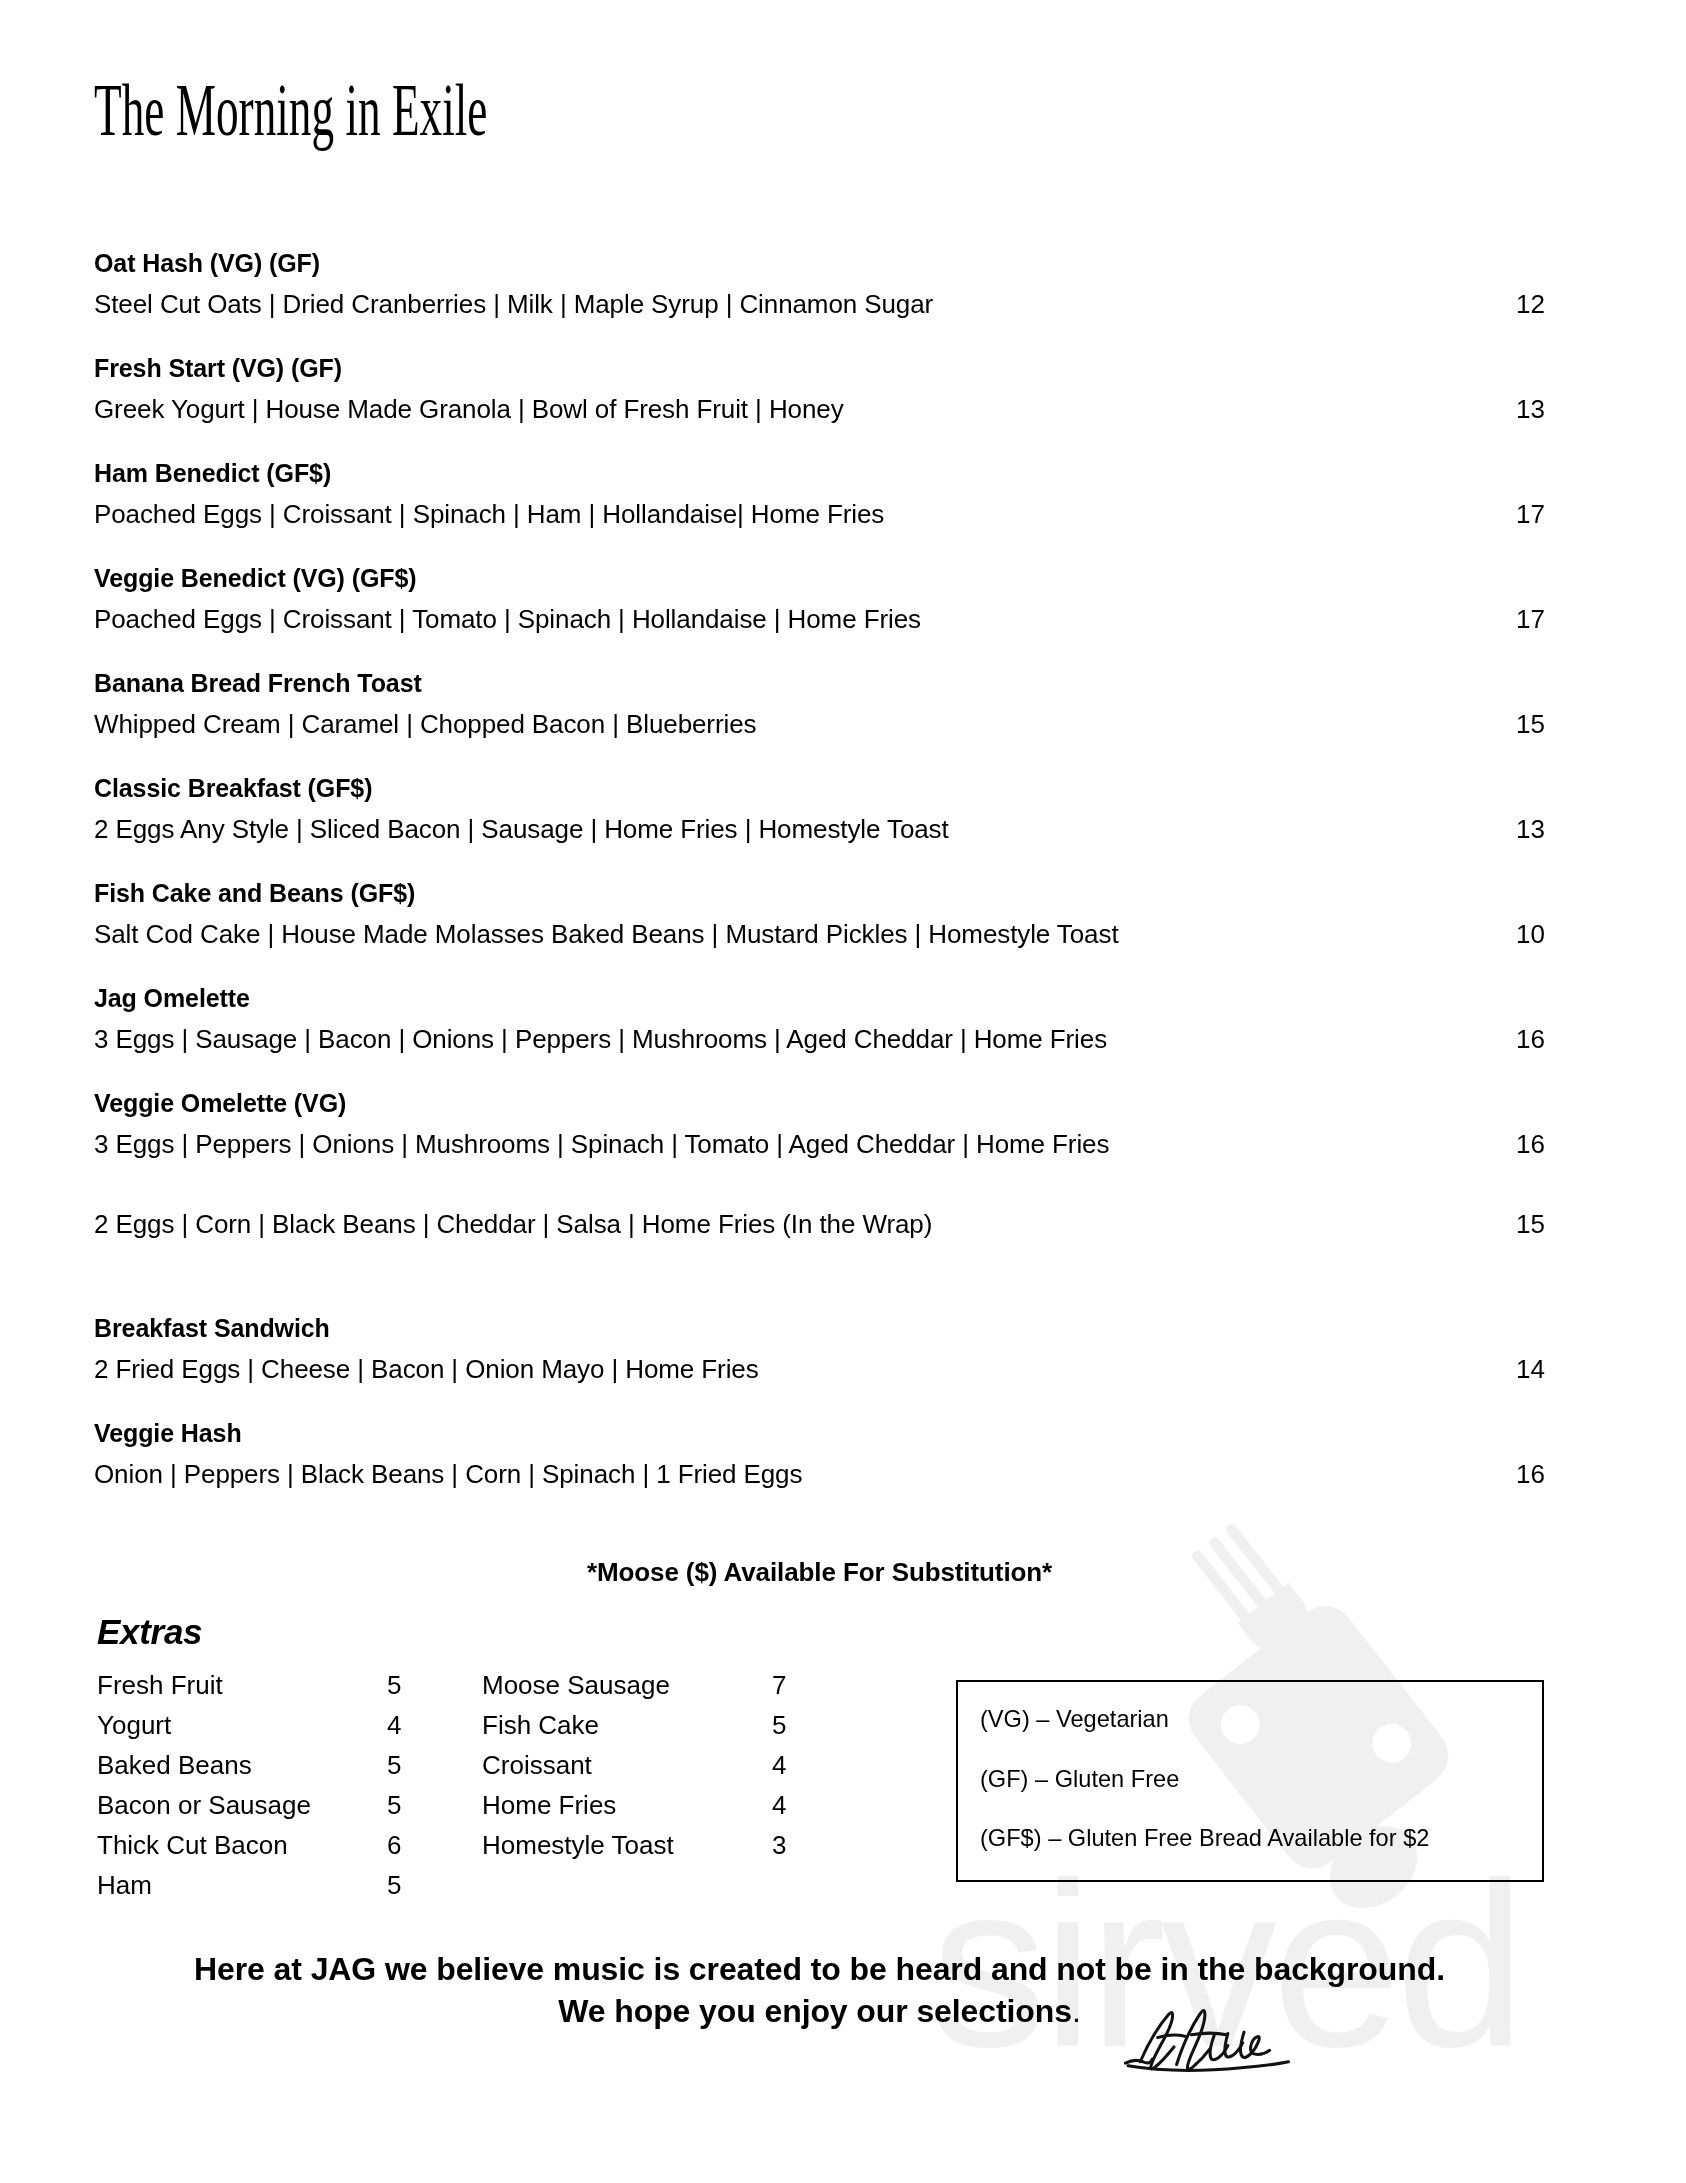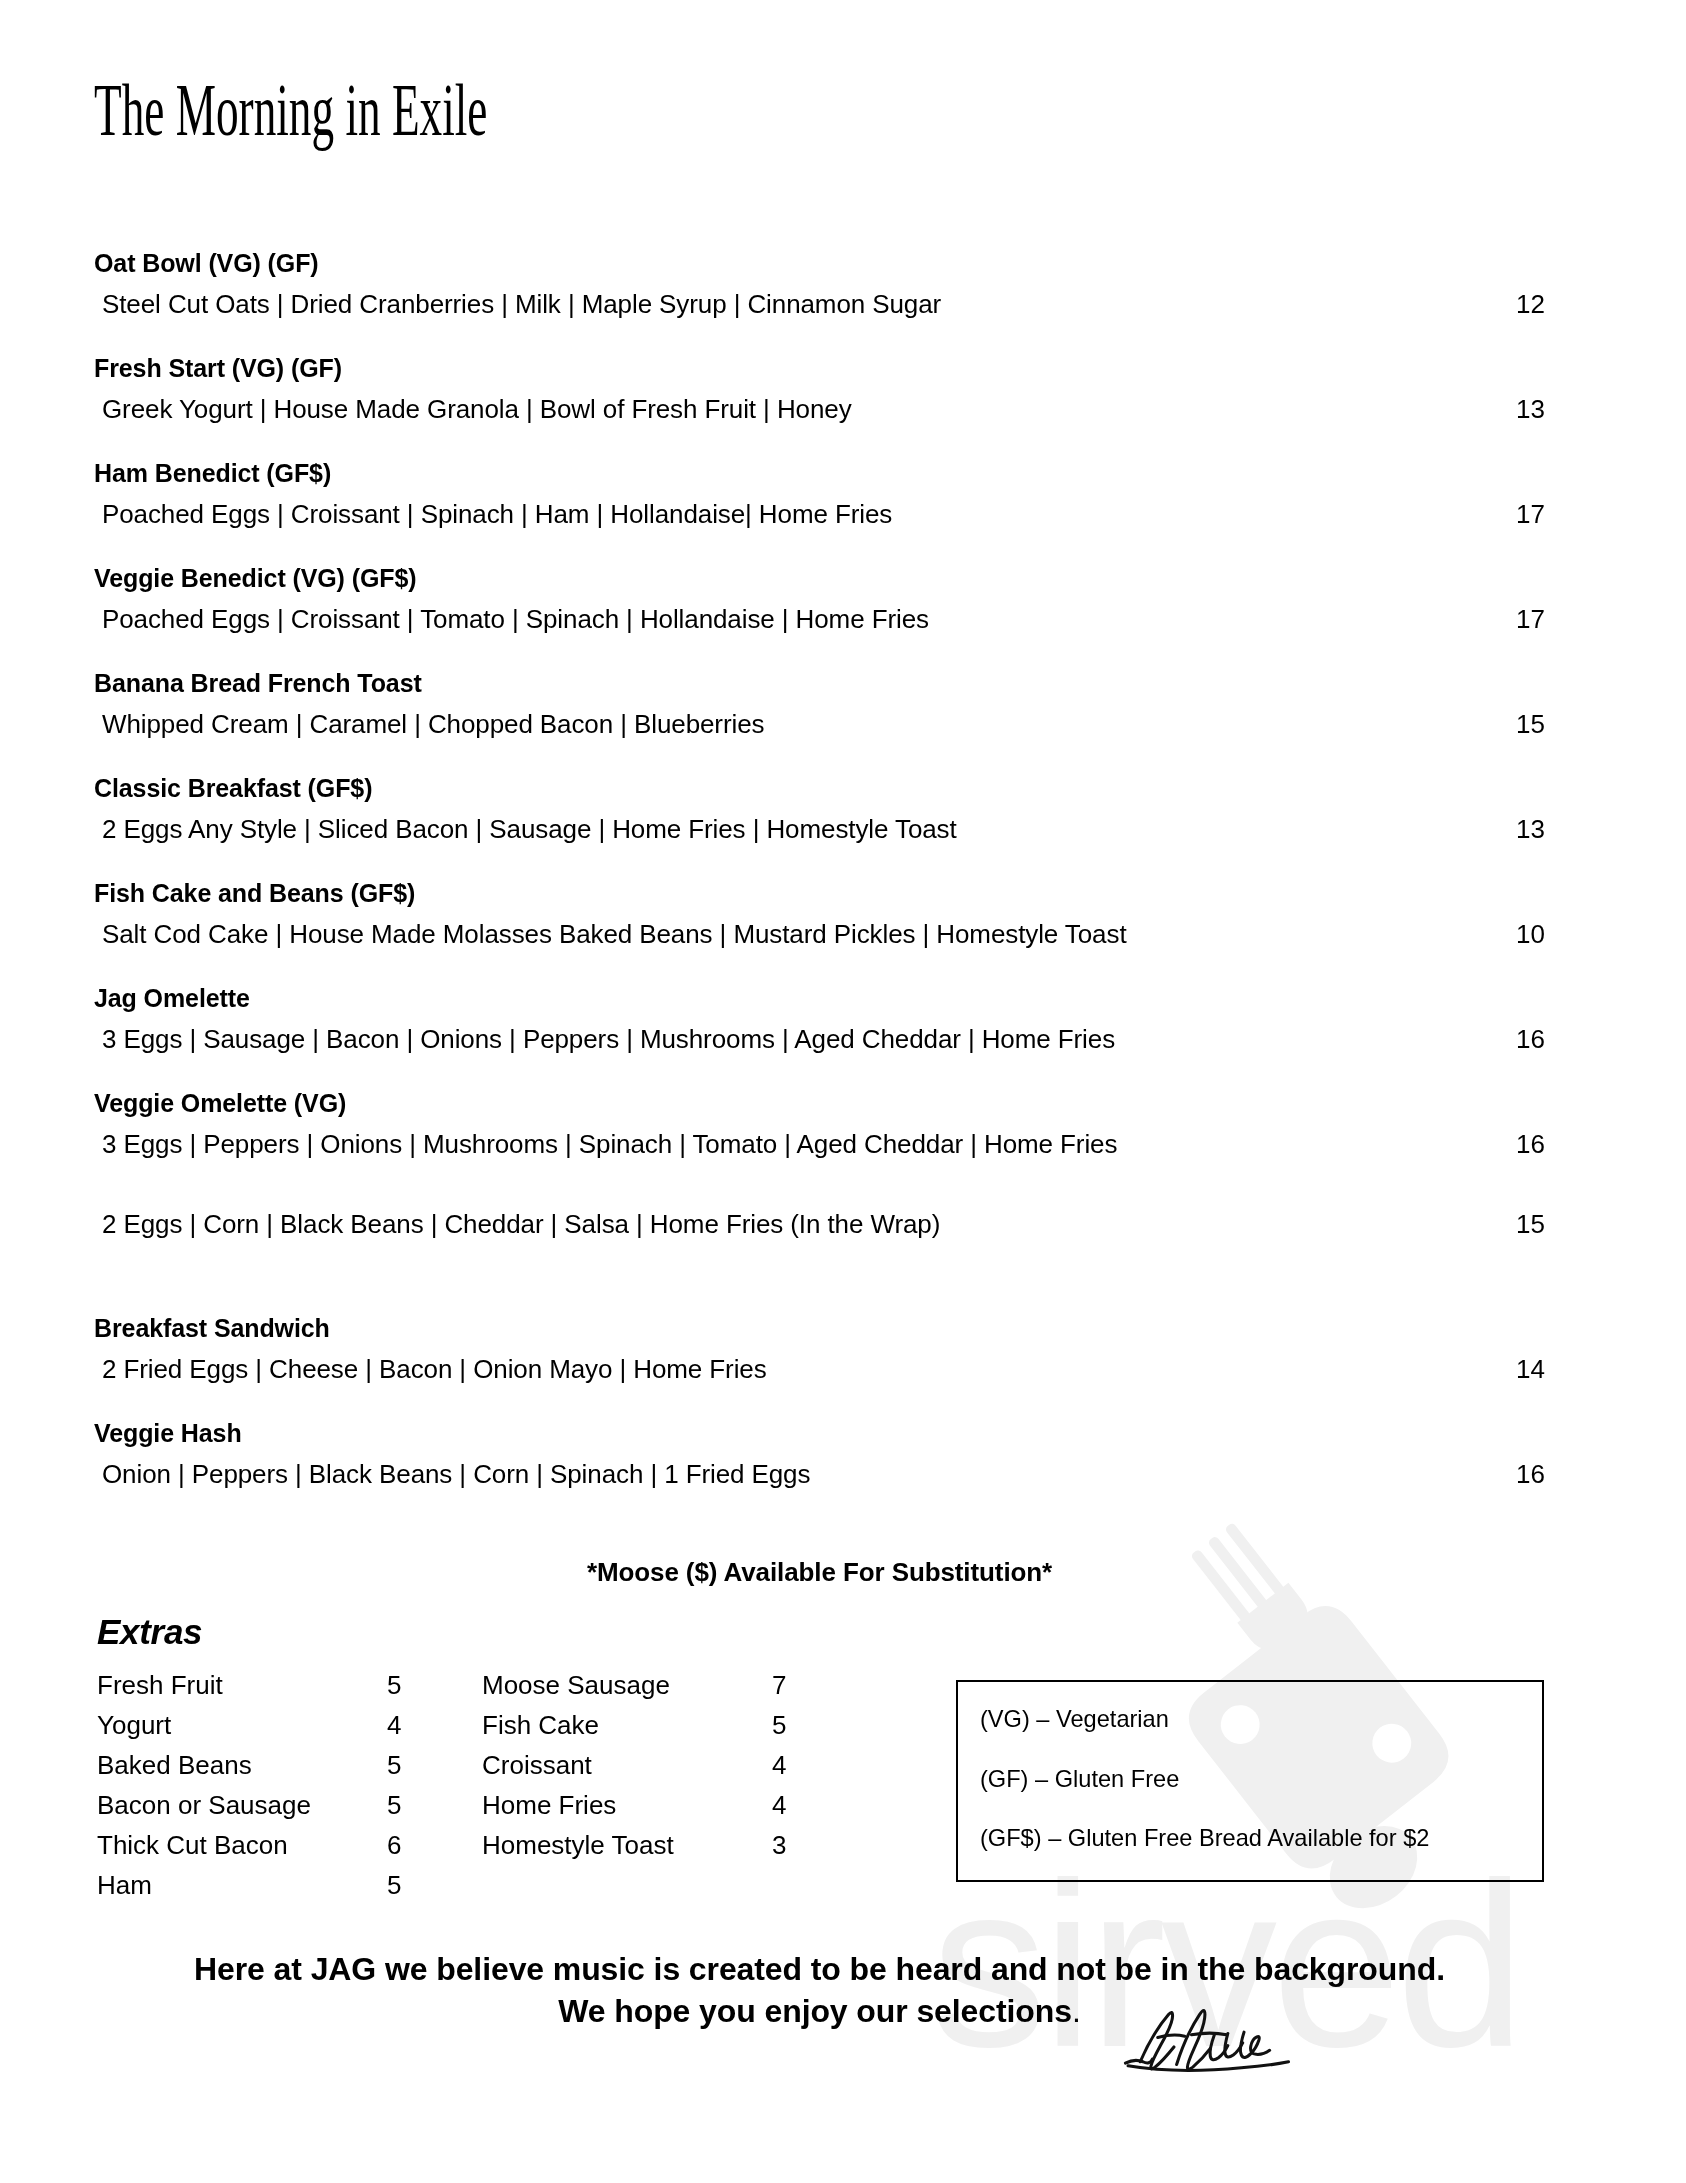--- a/index.html
+++ b/index.html
@@ -81,21 +81,20 @@
   .menu-item-name {
     font-size: 25px;
     font-weight: 700;
     line-height: 1;
     letter-spacing: -0.1px;
     white-space: nowrap;
   }
   .menu-item-row {
     position: relative;
     margin-top: 15px;
-    margin-left: 8px;
   }
   .menu-item-desc {
     font-size: 26px;
     font-weight: 400;
     line-height: 1;
     letter-spacing: -0.1px;
     white-space: nowrap;
   }
   .menu-item-price {
     position: absolute;
@@ -227,21 +226,21 @@
     </svg>
     <div class="wm-word">sirved</div>
   </div>
 
   <div class="content">
 
     <div class="page-title">The Morning in Exile</div>
 
     <div id="menu-list">
         <div class="menu-item">
-          <div class="menu-item-name">Oat Bowl (VG) (GF)</div>
+          <div class="menu-item-name">Oat Hash (VG) (GF)</div>
           <div class="menu-item-row">
             <div class="menu-item-desc">Steel Cut Oats | Dried Cranberries | Milk | Maple Syrup | Cinnamon Sugar</div>
             <div class="menu-item-price">12</div>
           </div>
         </div>
         <div class="menu-item">
           <div class="menu-item-name">Fresh Start (VG) (GF)</div>
           <div class="menu-item-row">
             <div class="menu-item-desc">Greek Yogurt | House Made Granola | Bowl of Fresh Fruit | Honey</div>
             <div class="menu-item-price">13</div>

